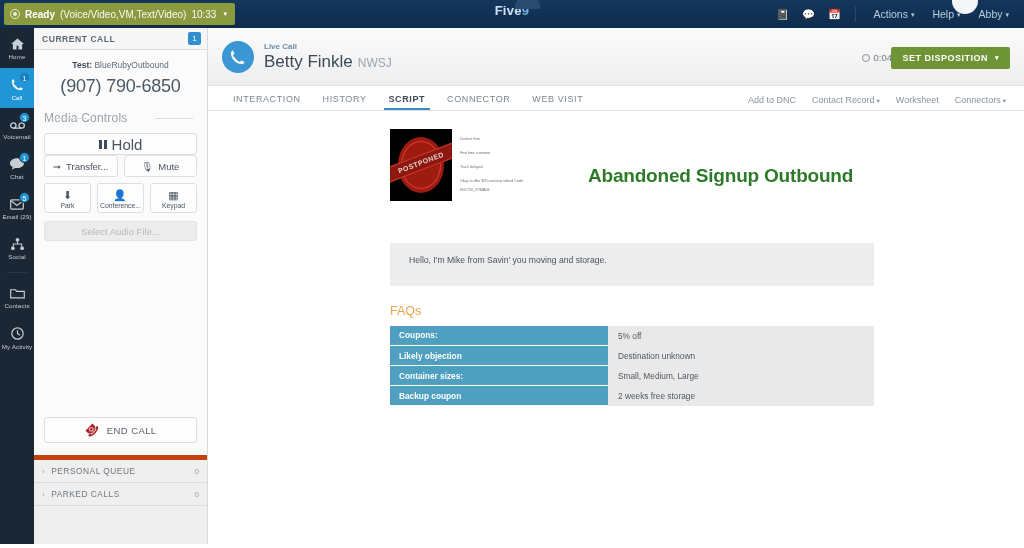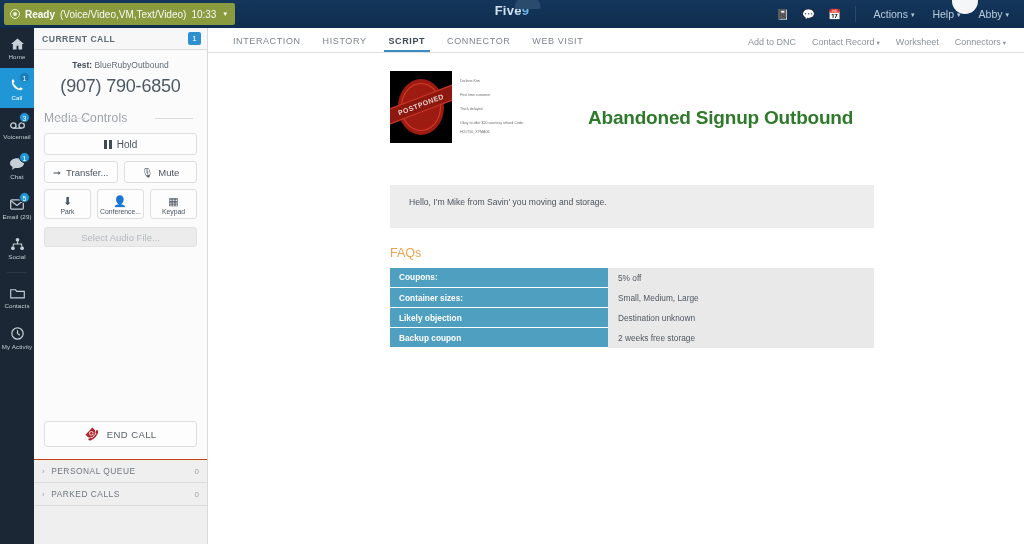--- a/index.html
+++ b/index.html
@@ -113,21 +113,21 @@
   }
   .panel-header .ttl {
     font-size: 8.6px; letter-spacing: .5px; color: #5d6a74; font-weight: bold;
   }
   .panel-header .cnt {
     min-width: 13px; height: 13px; border-radius: 2px; background:#2f90d0;
     color:#fff; font-size:8px; line-height:13px; text-align:center; padding:0 3px;
   }
   .call-card {
     background: #fbfbfb; margin: 0; padding: 10px 10px 8px 10px;
-    border-bottom: 1px solid #c2410c;
+    border-bottom: 5px solid #c2410c;
     height: 410px;
     position: relative;
   }
   .test-line { text-align: center; font-size: 8.5px; color: #5f6b75; }
   .test-line b { color: #3f4a54; }
   .phone {
     text-align: center; font-size: 18px; color: #4c5964;
     margin-top: 6px; letter-spacing: -.2px;
   }
   .media-label {
@@ -138,21 +138,21 @@
     content:""; position:absolute; top:50%; width: 38px; height:1px; background:#dcdcdc;
   }
   .media-label:before { left: 4px; }
   .media-label:after { right: 4px; }
 
   .btn {
     background:#fdfdfd; border:1px solid #dedede; border-radius:3px;
     display:flex; align-items:center; justify-content:center; gap:5px;
     color:#4a5560; cursor:pointer;
   }
-  .btn-wide { height: 22px; font-size: 10px; margin-bottom: 6px; }
+  .btn-wide { height: 22px; font-size: 15px; }
   .row2 { display:flex; gap:6px; margin-bottom: 6px; }
   .row2 .btn { flex:1; height:22px; font-size:9.5px; }
   .row3 { display:flex; gap:6px; margin-bottom: 8px; }
   .row3 .btn {
     flex:1; height:30px; flex-direction:column; gap:1px; font-size:6.8px; padding-top:3px;
   }
   .row3 .btn .g { font-size:11px; line-height:11px; }
   .btn-disabled {
     height:20px; font-size:9.5px; color:#b3b9be; background:#ececec;
     border:1px solid #e2e2e2;
@@ -475,20 +475,39 @@
       <span class="t">
         <span class="chev">›</span>
         <span>PARKED CALLS</span>
       </span>
       <span class="n">0</span>
     </div>
   </div>
 
   <div class="main">
 
+    <div class="main-head">
+      <div class="avatar">
+        <svg width="16" height="16" viewBox="0 0 16 16">
+            <path d="M3 1.5C2 1.5 1 2.5 1 4c0 6 5 11 11 11 1.5 0 2.5-1 2.5-2l-3-1.5-1.8 1.6C7.5 12 4 8.5 2.9 6.3L4.5 4.5z" fill="#ffffff"></path>
+          </svg>
+      </div>
+      <div class="livecall">Live Call</div>
+      <div class="contact-name">
+        <span>Betty Finkle</span><span class="contact-code">NWSJ</span>
+      </div>
+      <div class="timer">
+        <span class="clk"></span>
+        <span>0:04</span>
+      </div>
+      <button class="disposition">
+        <span>SET DISPOSITION</span>
+        <span class="caret">▾</span>
+      </button>
+    </div>
 
     <div class="tabbar">
       <div class="tabs">
         <div class="tab">INTERACTION</div>
         <div class="tab">HISTORY</div>
         <div class="tab active">SCRIPT</div>
         <div class="tab">CONNECTOR</div>
         <div class="tab">WEB VISIT</div>
       </div>
       <div class="actions">
@@ -523,26 +542,26 @@
 
         <div class="faqs-h">FAQs</div>
 
         <table class="faq-table">
           <tbody>
             <tr>
               <td class="k">Coupons:</td>
               <td class="v">5% off</td>
             </tr>
             <tr>
+              <td class="k">Likely objection</td>
+              <td class="v">Destination unknown</td>
+            </tr>
+            <tr>
               <td class="k">Container sizes:</td>
               <td class="v">Small, Medium, Large</td>
-            </tr>
-            <tr>
-              <td class="k">Likely objection</td>
-              <td class="v">Destination unknown</td>
             </tr>
             <tr>
               <td class="k">Backup coupon</td>
               <td class="v">2 weeks free storage</td>
             </tr>
           </tbody>
         </table>
 
       </div>
 

